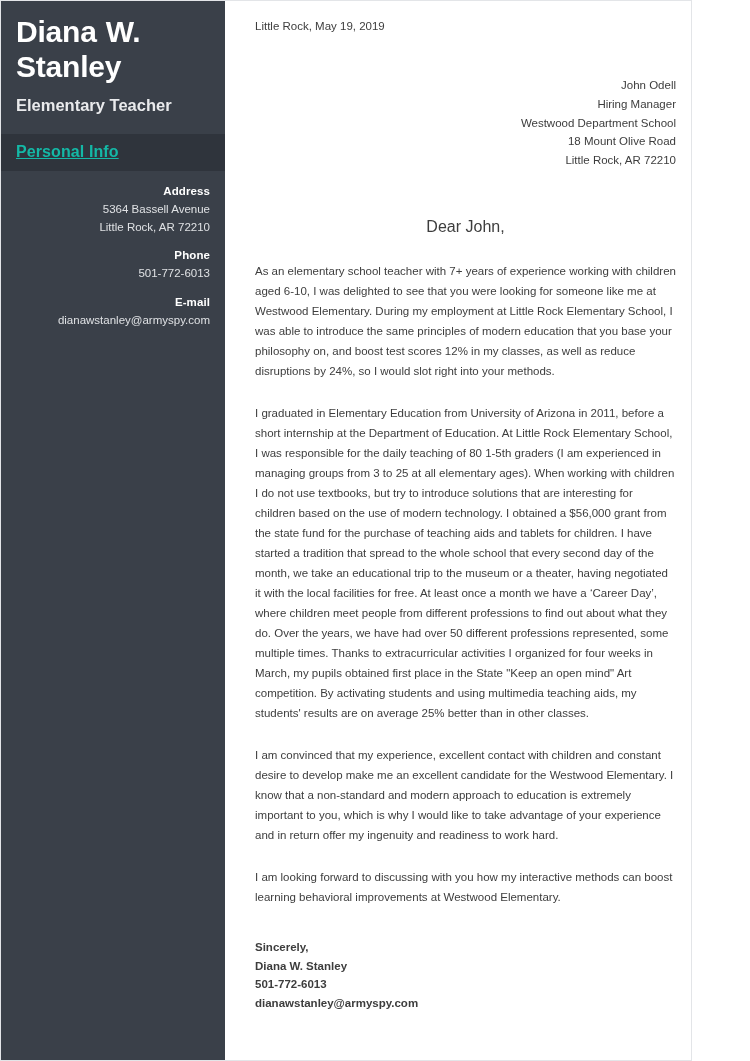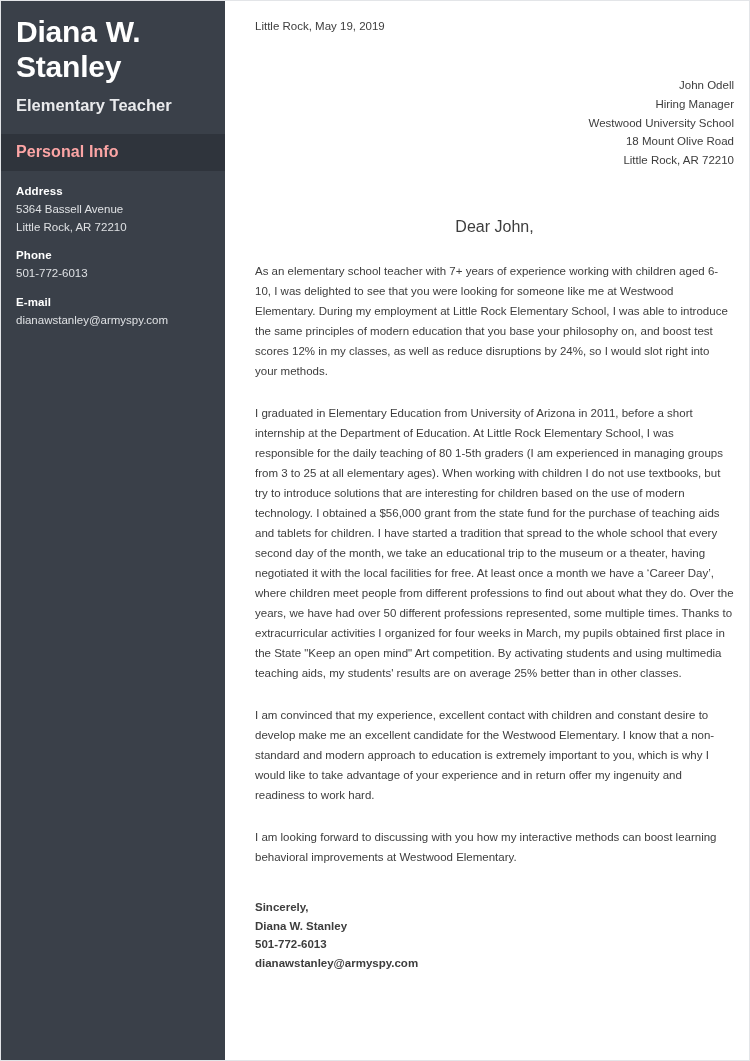--- a/index.html
+++ b/index.html
@@ -6,21 +6,21 @@
     margin: 0;
     padding: 0;
     background: #ffffff;
   }
   body {
     font-family: "Liberation Sans", sans-serif;
     -webkit-font-smoothing: antialiased;
   }
   .page {
     position: relative;
-    width: 750px;
+    width: 692px;
     height: 1061px;
     box-sizing: border-box;
     background: #ffffff;
     border: 1px solid #e3e5e8;
     overflow: hidden;
     display: flex;
     align-items: stretch;
   }
 
   
@@ -53,26 +53,28 @@
     font-weight: bold;
   }
   .section-band {
     margin-top: 18px;
     background: #2f343c;
     padding: 9px 15px 10px 15px;
   }
   .section-band-title {
     font-size: 16px;
     font-weight: bold;
-    color: #fca5a5;
+    color: #14b8a6;
     margin: 0;
     letter-spacing: 0.1px;
+    text-decoration: underline;
   }
   .info-list {
     padding: 14px 15px 0 15px;
+    text-align: right;
   }
   .info-block {
     margin-bottom: 13px;
   }
   .info-label {
     font-size: 11.5px;
     font-weight: bold;
     color: #ffffff;
     margin: 0 0 3px 0;
     letter-spacing: 0.1px;
@@ -176,21 +178,21 @@
   </aside>
 
   <main class="letter">
     <div class="letter-inner">
 
       <p class="date-line">Little Rock, May 19, 2019</p>
 
       <div class="recipient">
         <p>John Odell</p>
         <p>Hiring Manager</p>
-        <p>Westwood University School</p>
+        <p>Westwood Department School</p>
         <p>18 Mount Olive Road</p>
         <p>Little Rock, AR 72210</p>
       </div>
 
       <p class="salutation">Dear John,</p>
 
       <p class="body-par">As an elementary school teacher with 7+ years of experience working with children aged 6-10, I was delighted to see that you were looking for someone like me at Westwood Elementary. During my employment at Little Rock Elementary School, I was able to introduce the same principles of modern education that you base your philosophy on, and boost test scores 12% in my classes, as well as reduce disruptions by 24%, so I would slot right into your methods.</p>
 
       <p class="body-par">I graduated in Elementary Education from University of Arizona in 2011, before a short internship at the Department of Education. At Little Rock Elementary School, I was responsible for the daily teaching of 80 1-5th graders (I am experienced in managing groups from 3 to 25 at all elementary ages). When working with children I do not use textbooks, but try to introduce solutions that are interesting for children based on the use of modern technology. I obtained a $56,000 grant from the state fund for the purchase of teaching aids and tablets for children. I have started a tradition that spread to the whole school that every second day of the month, we take an educational trip to the museum or a theater, having negotiated it with the local facilities for free. At least once a month we have a ‘Career Day’, where children meet people from different professions to find out about what they do. Over the years, we have had over 50 different professions represented, some multiple times. Thanks to extracurricular activities I organized for four weeks in March, my pupils obtained first place in the State "Keep an open mind" Art competition. By activating students and using multimedia teaching aids, my students' results are on average 25% better than in other classes.</p>
 

